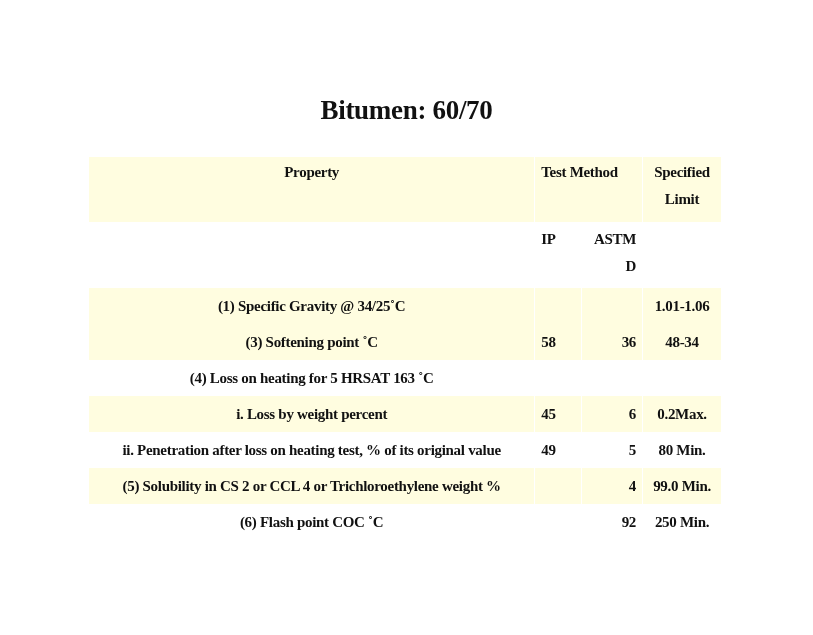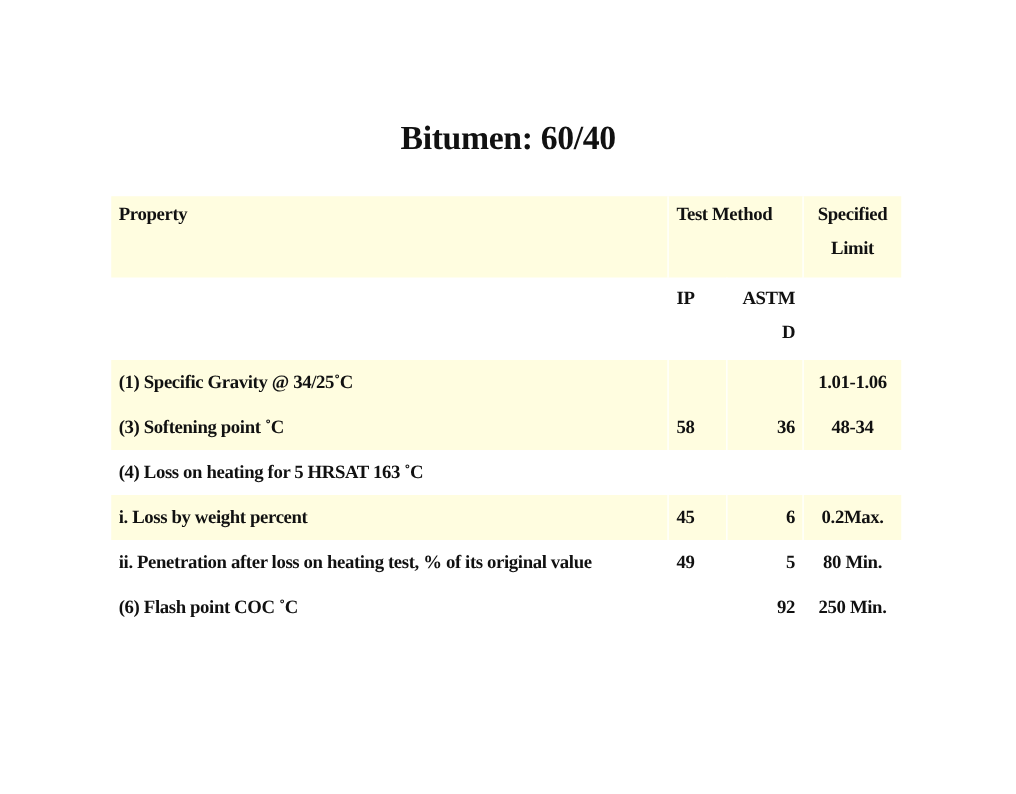--- a/index.html
+++ b/index.html
@@ -41,33 +41,33 @@
       padding: 0 6px;
       vertical-align: middle;
       line-height: 27px;
     }
     table.spec tr.shaded td {
       background: #fffde0;
     }
     table.spec td + td {
       border-left: 1px solid #ffffff;
     }
-    .c-prop { width: 436px; text-align: left; }
+    .c-prop { width: 436px; text-align: center; }
     .c-ip { width: 34px; }
     .c-astm { width: 48px; text-align: right; }
     .c-lim { width: 66px; text-align: center; margin-top: 30px; }
     tr.head td { height: 63px; vertical-align: top; padding-top: 2px; }
     tr.sub td { height: 62px; vertical-align: top; padding-top: 4px; }
     tr.row td { height: 36px; }
     .head-tm { }
   </style>
 </head>
 <body>
 
-<div class="title">Bitumen: 60/40</div>
+<div class="title">Bitumen: 60/70</div>
 
 <table class="spec">
   <tbody>
       <tr class="head shaded">
     <td class="c-prop">Property</td>
     <td class="head-tm" colspan="2">Test Method</td>
     <td class="c-lim">Specified Limit</td>
   </tr>
   <tr class="sub">
     <td class="c-prop"></td>
@@ -99,20 +99,26 @@
     <td class="c-ip">45</td>
     <td class="c-astm">6</td>
     <td class="c-lim">0.2Max.</td>
   </tr>
   <tr class="row">
     <td class="c-prop">ii. Penetration after loss on heating test, % of its original value</td>
     <td class="c-ip">49</td>
     <td class="c-astm">5</td>
     <td class="c-lim">80 Min.</td>
   </tr>
+  <tr class="row shaded">
+    <td class="c-prop">(5) Solubility in CS 2 or CCL 4 or Trichloroethylene weight %</td>
+    <td class="c-ip"></td>
+    <td class="c-astm">4</td>
+    <td class="c-lim">99.0 Min.</td>
+  </tr>
   <tr class="row">
     <td class="c-prop">(6) Flash point COC ˚C</td>
     <td class="c-ip"></td>
     <td class="c-astm">92</td>
     <td class="c-lim">250 Min.</td>
   </tr>
 </tbody>
   </table>
 
 </body></html>

